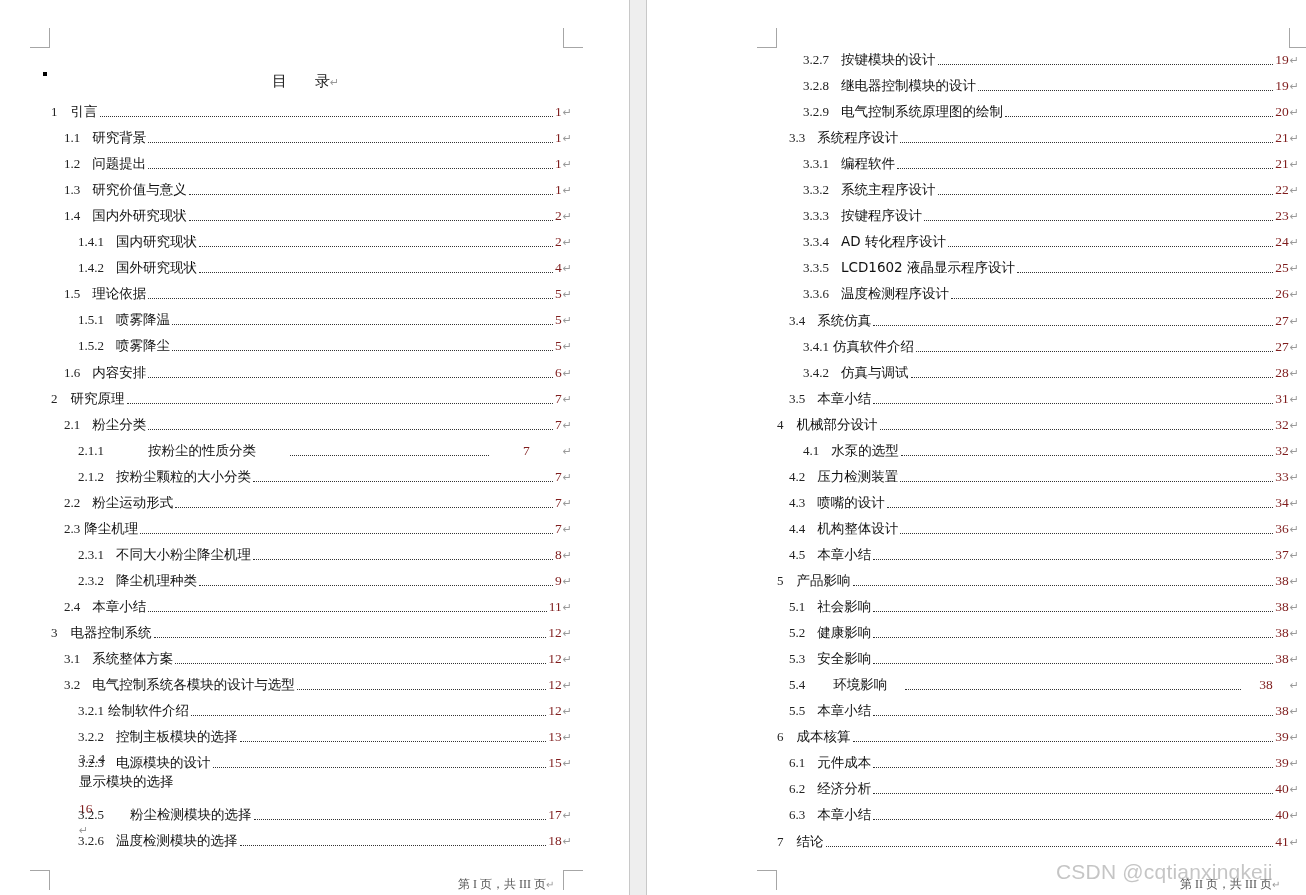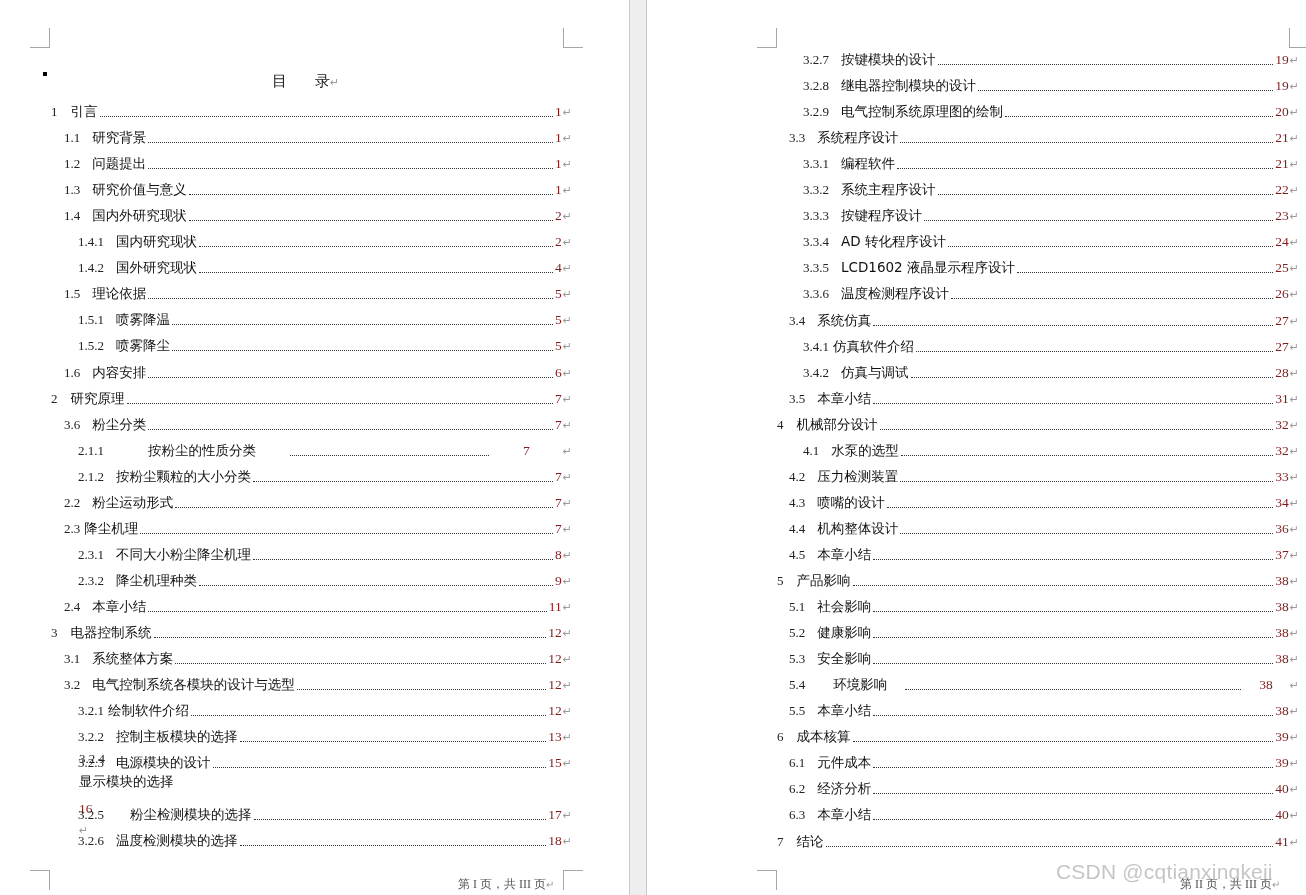--- a/index.html
+++ b/index.html
@@ -126,21 +126,21 @@
         <span class="para">↵</span>
       </div>
       <div class="toc-entry" style="left: 51px; top: 386.55px; width: 521px;">
         <span class="num" style="margin-right: 13px;">2</span>
         <span class="label">研究原理</span>
         <span class="leader"></span>
         <span class="pg">7</span>
         <span class="para">↵</span>
       </div>
       <div class="toc-entry" style="left: 64px; top: 412.6px; width: 508px;">
-        <span class="num" style="margin-right: 12px;">3.6</span>
+        <span class="num" style="margin-right: 12px;">2.1</span>
         <span class="label">粉尘分类</span>
         <span class="leader"></span>
         <span class="pg">7</span>
         <span class="para">↵</span>
       </div>
       <div class="toc-entry" style="left: 78px; top: 438.65px; width: 494px; gap: 32px;">
         <span class="num" style="margin-right: 12px;">2.1.1</span>
         <span class="label">按粉尘的性质分类</span>
         <span class="leader"></span>
         <span class="pg">7</span>

